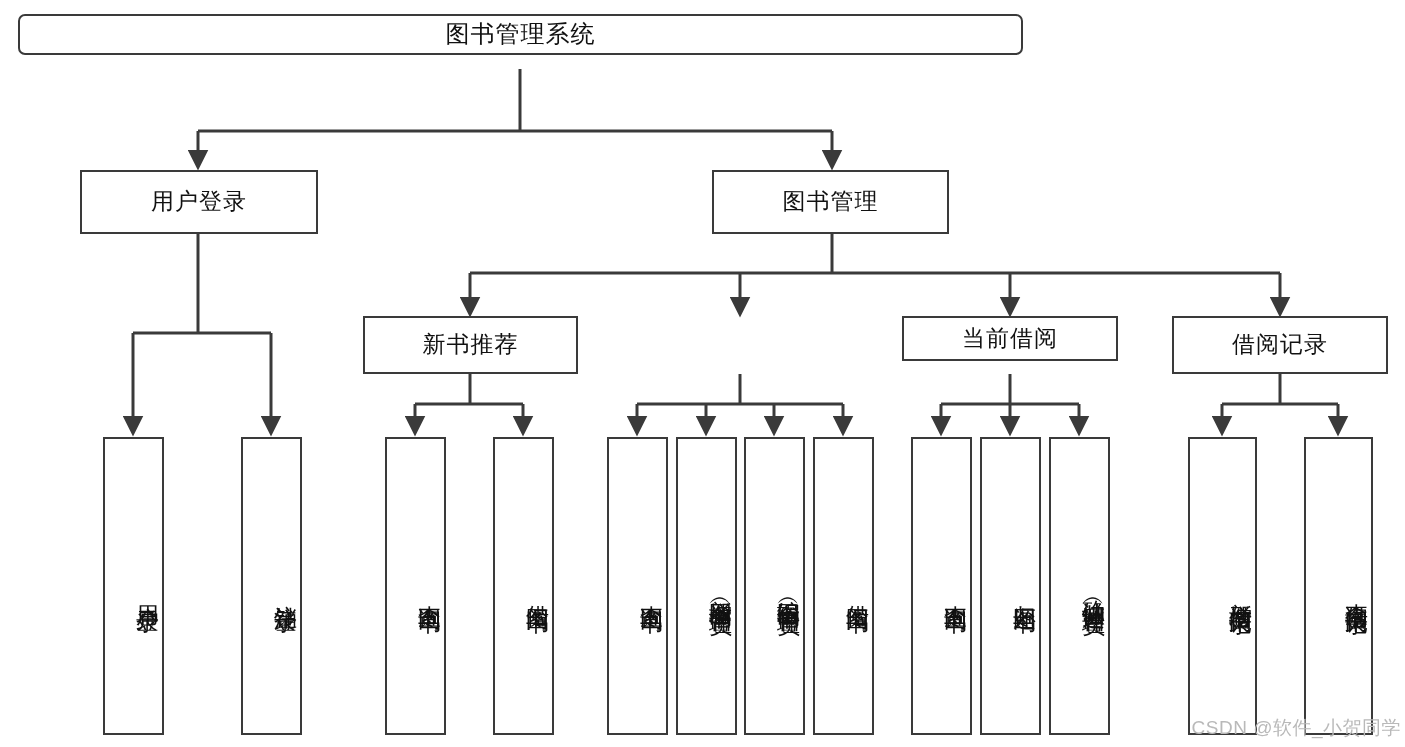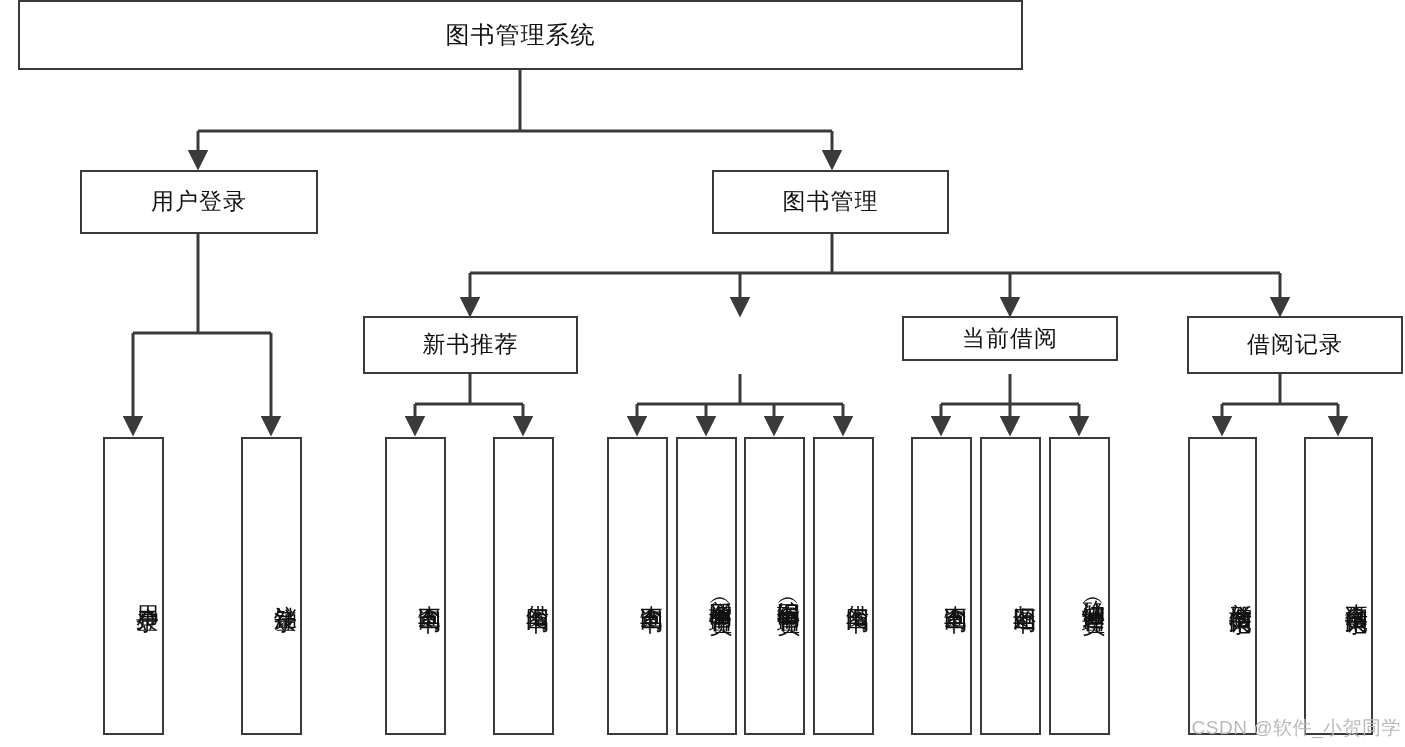--- a/index.html
+++ b/index.html
@@ -125,42 +125,42 @@
       <path d="M 1010 404 L 1010 426" marker-end="url(#arrow)"></path>
       <path d="M 1079 404 L 1079 426" marker-end="url(#arrow)"></path>
 
       <path d="M 1280 374 L 1280 404"></path>
       <path d="M 1222 404 L 1338 404"></path>
       <path d="M 1222 404 L 1222 426" marker-end="url(#arrow)"></path>
       <path d="M 1338 404 L 1338 426" marker-end="url(#arrow)"></path>
     </g>
   </svg>
 
-  <div class="node node-horizontal node-root" style="left:18px; top:0; width:1005px; height:70px;">
+  <div class="node node-horizontal node-root" style="left:18px; top:14px; width:1005px; height:41px;border-radius:7px;">
     <span>图书管理系统</span>
   </div>
 
   <div class="node node-horizontal" style="left:80px; top:170px; width:238px; height:64px;">
     <span>用户登录</span>
   </div>
 
   <div class="node node-horizontal" style="left:363px; top:316px; width:215px; height:58px;">
     <span>新书推荐</span>
   </div>
 
   <div class="node node-horizontal" style="left:712px; top:170px; width:237px; height:64px;">
     <span>图书管理</span>
   </div>
 
 
   <div class="node node-horizontal" style="left:902px; top:316px; width:216px; height:45px;">
     <span>当前借阅</span>
   </div>
 
-  <div class="node node-horizontal" style="left:1172px; top:316px; width:216px; height:58px;margin-left:15px;">
+  <div class="node node-horizontal" style="left:1172px; top:316px; width:216px; height:58px;">
     <span>借阅记录</span>
   </div>
 
   <div class="node node-vertical" style="left:103px; top:437px; width:61px; height:298px;">
     <span class="vlabel">用户登录</span>
   </div>
 
   <div class="node node-vertical" style="left:241px; top:437px; width:61px; height:298px;">
     <span class="vlabel">注销登录</span>
   </div>

